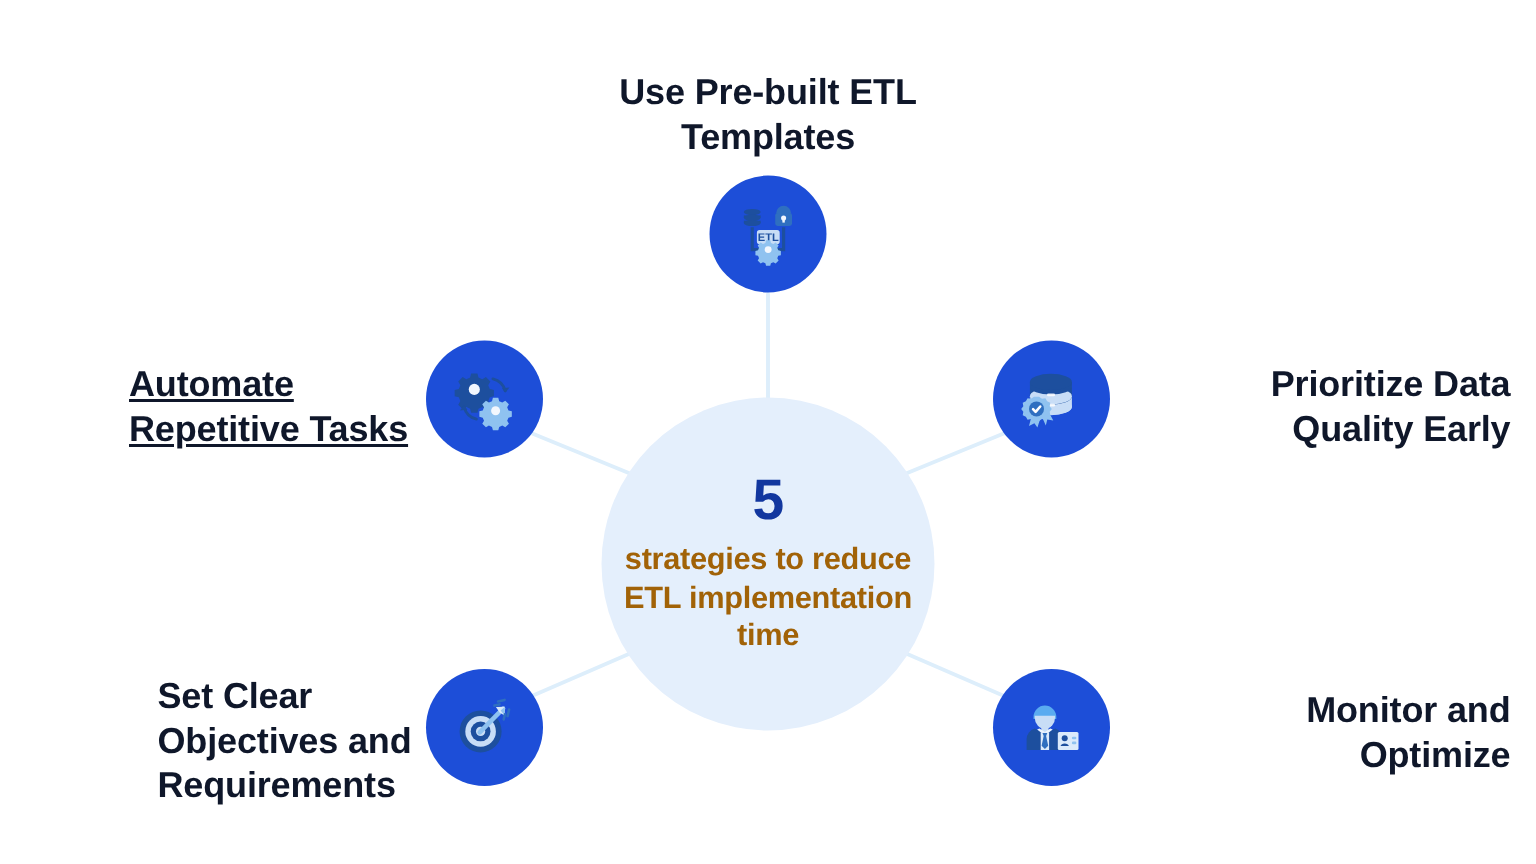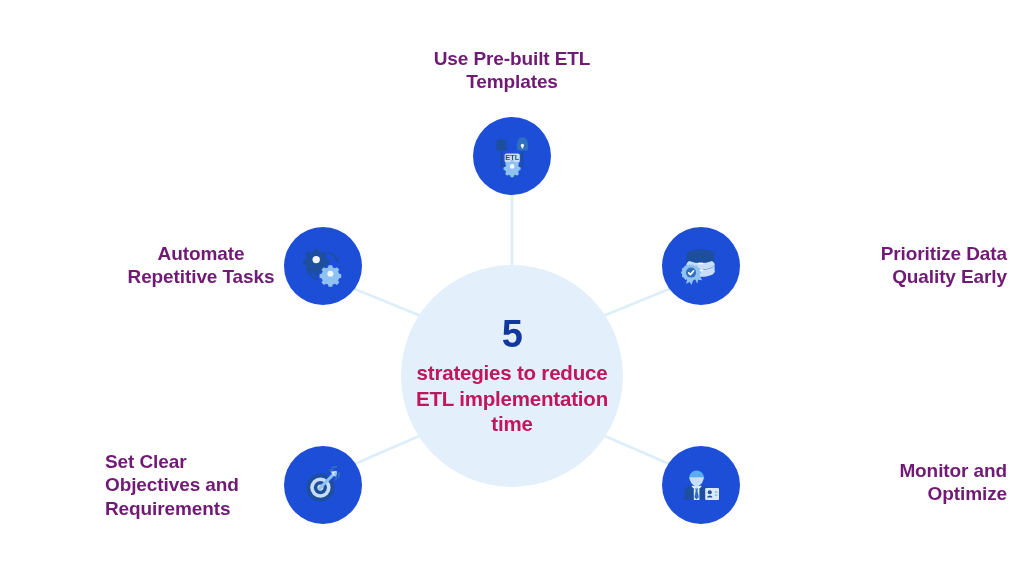--- a/index.html
+++ b/index.html
@@ -53,21 +53,21 @@
     font-size: 38px;
     font-weight: 700;
     color: #12379f;
     line-height: 1;
     letter-spacing: -0.5px;
     margin-bottom: 7px;
   }
   .hub-caption {
     font-size: 20.5px;
     font-weight: 700;
-    color: #be185d;
+    color: #a16207;
     line-height: 1.26;
     letter-spacing: -0.2px;
     max-width: 200px;
   }
 
   
   .node {
     position: absolute;
     width: 78px;
     height: 78px;
@@ -81,38 +81,39 @@
 
   .node-top     { left: 473px; top: 117px; }
   .node-left-up { left: 284px; top: 227px; }
   .node-right-up{ left: 662px; top: 227px; }
   .node-left-dn { left: 284px; top: 446px; }
   .node-right-dn{ left: 662px; top: 446px; }
 
   
   .label {
     position: absolute;
-    font-size: 19px;
+    font-size: 24px;
     font-weight: 700;
-    color: #701a75;
+    color: #0f172a;
     line-height: 1.23;
     letter-spacing: -0.1px;
     white-space: pre-line;
   }
   .label-top {
     left: 382px;
     top: 47px;
     width: 260px;
     text-align: center;
   }
   .label-left-up {
     left: 86px;
     top: 242px;
     width: 230px;
-    text-align: center;
+    text-align: left;
+    text-decoration: underline;
   }
   .label-right-up {
     left: 777px;
     top: 242px;
     width: 230px;
     text-align: right;
   }
   .label-left-dn {
     left: 105px;
     top: 450px;

